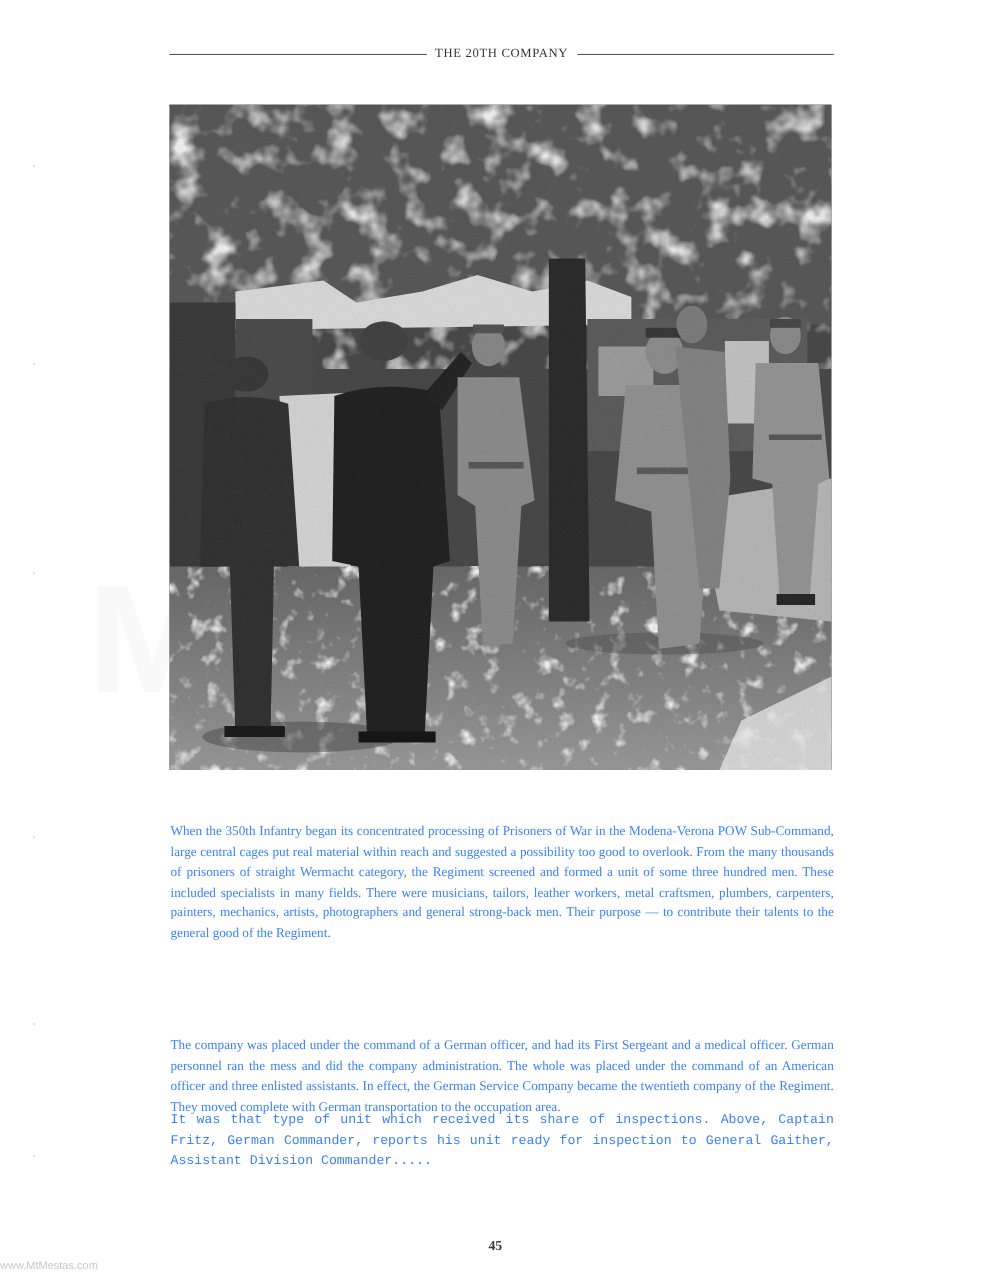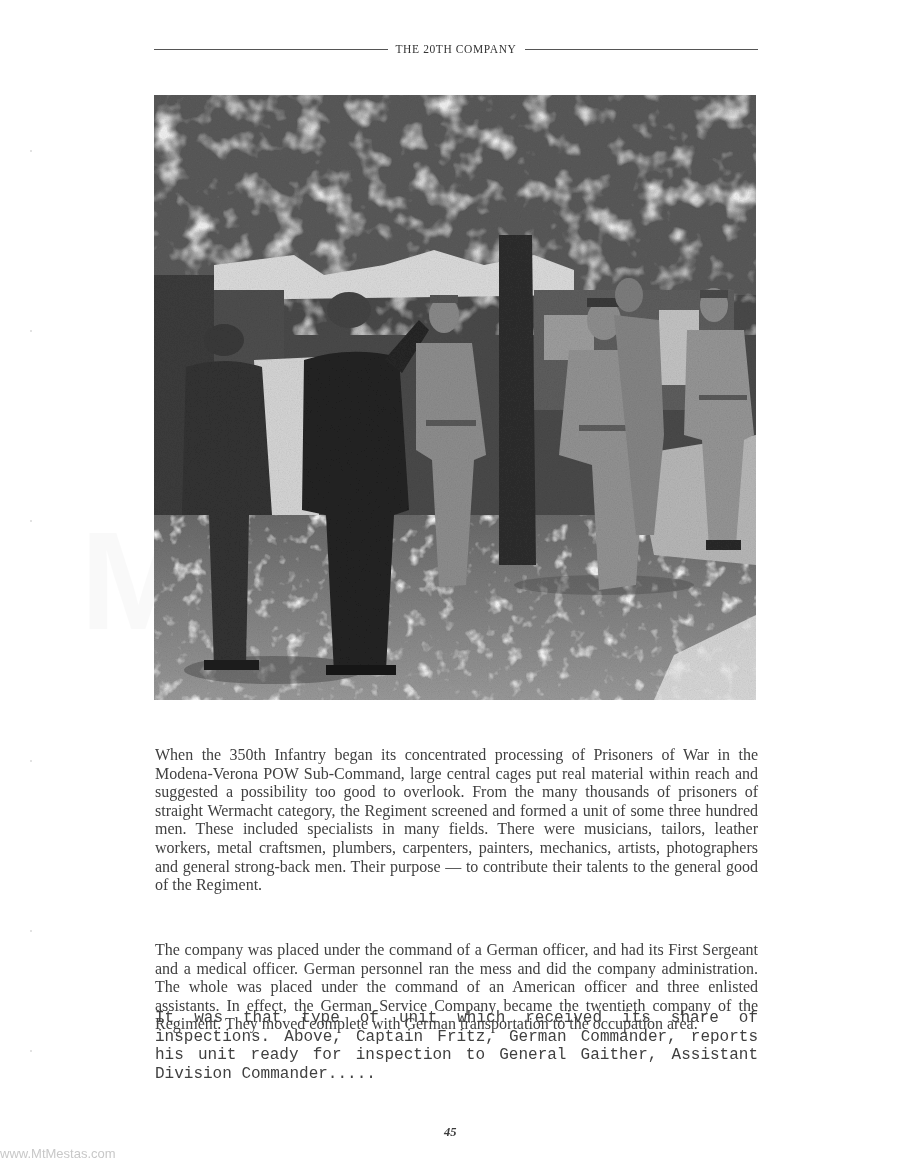--- a/index.html
+++ b/index.html
@@ -44,43 +44,42 @@
       width: 602px;
       height: 605px;
       overflow: hidden;
       background: #7a7a7a;
     }
     .photo svg { display: block; }
     .body-text {
       position: absolute;
       left: 155px;
       width: 603px;
-      font-size: 16px;
+      font-size: 12px;
       line-height: 18.6px;
       text-align: justify;
-      color: #404040;
+      color: #3b82f6;
     }
     .p1 { top: 746px; }
     .p2 { top: 897px; margin-top: 44px; }
     .p3 { top: 1009px; font-family: Liberation Mono, monospace; }
     .page-number {
       position: absolute;
       top: 1125px;
       left: 444px;
       font-size: 12.5px;
       font-weight: bold;
       color: #3a3a3a;
-      font-style: italic;
     }
     .watermark-url {
       position: absolute;
       left: 0;
       top: 1146px;
       font-family: "Liberation Sans", "DejaVu Sans", sans-serif;
-      font-size: 13px;
+      font-size: 10px;
       color: #c8c8c8;
     }
     .watermark-big {
       position: absolute;
       left: 80px;
       top: 500px;
       font-family: "Liberation Sans", "DejaVu Sans", sans-serif;
       font-size: 140px;
       font-weight: bold;
       color: rgba(0,0,0,0.025);

